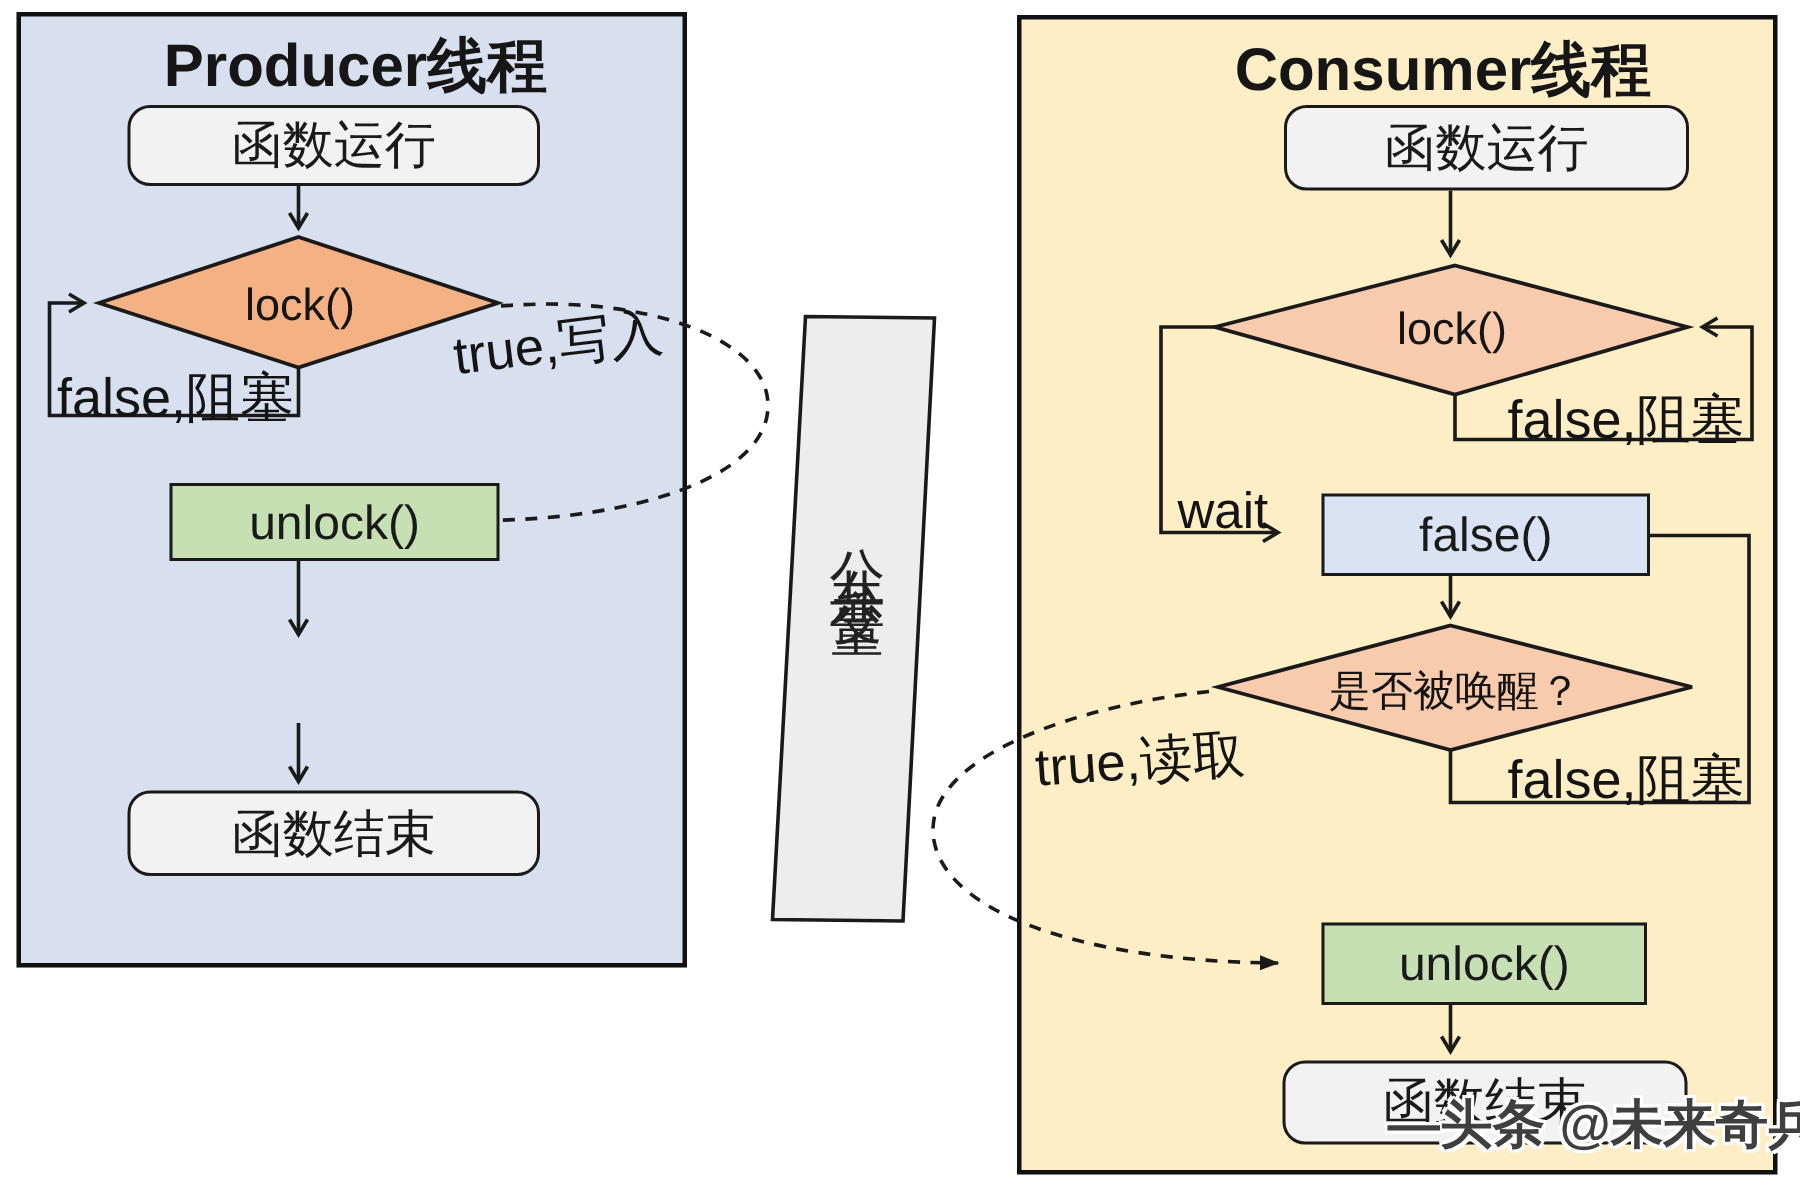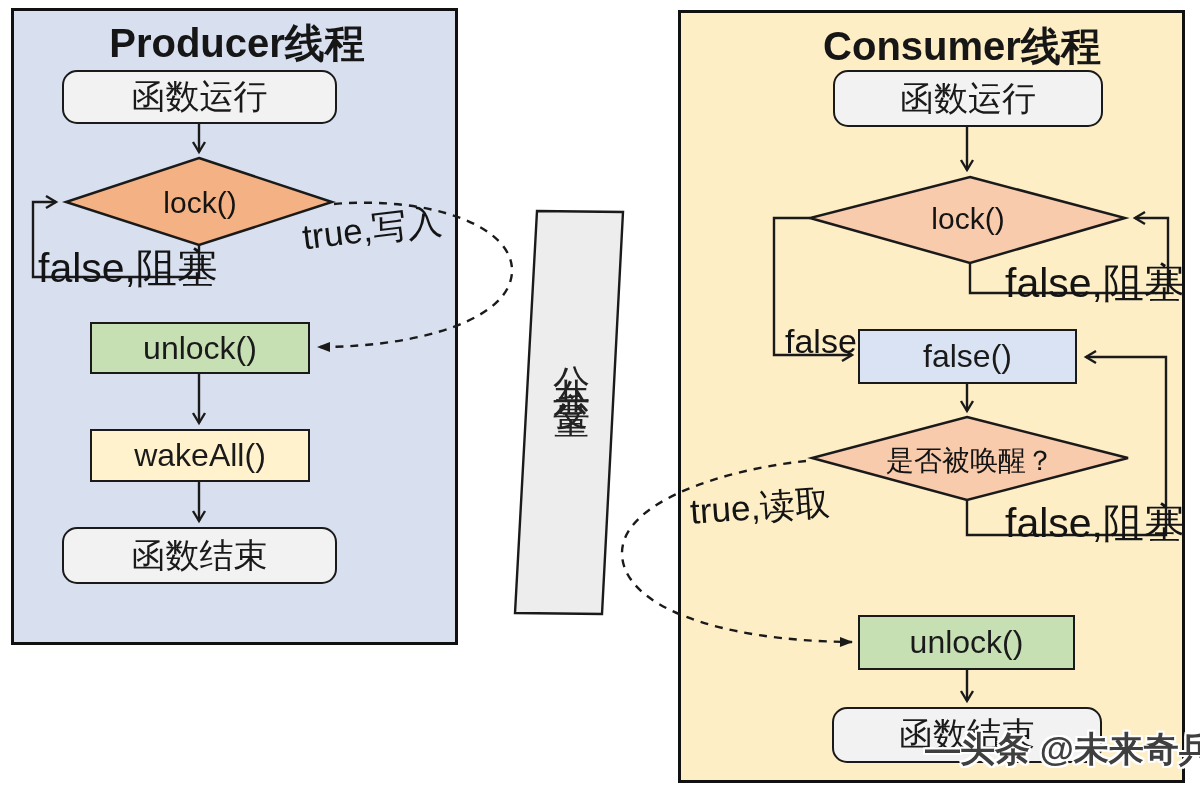--- a/index.html
+++ b/index.html
@@ -13,23 +13,24 @@
   #consumer-panel{left:678px;top:10px;width:507px;height:773px;background:var(--consumer_bg,#fdeec6);}
   .thread-title{
     position:absolute;transform:translateX(-50%);font-size:40px;font-weight:bold;
     letter-spacing:0px;white-space:nowrap;color:#161616;
   }
   svg#wires{position:absolute;left:0;top:0;z-index:5;}
   .node{
     position:absolute;display:flex;align-items:center;justify-content:center;
     border:2.5px solid #1a1a1a;box-sizing:border-box;font-size:32px;z-index:6;
     white-space:nowrap;
+    margin-left:23px;
   }
   .rounded{border-radius:15px;font-size:34px;}
-  .lbl{position:absolute;z-index:7;font-size:41px;white-space:nowrap;color:#141414;}
+  .lbl{position:absolute;z-index:7;font-size:36px;white-space:nowrap;color:#141414;}
   .dtext{font-size:30px;fill:#141414;text-anchor:middle;}
   #shared-label{
     position:absolute;left:546px;top:336px;z-index:6;
     writing-mode:vertical-rl;text-orientation:upright;
     font-size:37px;letter-spacing:13px;color:#222;
   }
   #watermark{
     position:absolute;left:925px;top:726px;z-index:9;font-size:35px;font-weight:bold;
     color:#3f3f3f;white-space:nowrap;
     text-shadow:-2px -2px 0 #fff,2px -2px 0 #fff,-2px 2px 0 #fff,2px 2px 0 #fff,0 2px 0 #fff,0 -2px 0 #fff,2px 0 0 #fff,-2px 0 0 #fff;
@@ -74,33 +75,32 @@
     <path d="M 967 500 L 967 535 L 1166 535 L 1166 357 L 1086 357" stroke="#1a1a1a" stroke-width="2.4" fill="none" marker-end="url(#av)"></path>
     <path d="M 806 461 C 720 470 622 503 622 553 C 622 605 715 641 852 642" stroke="#1a1a1a" stroke-width="2.4" fill="none" stroke-dasharray="8 7" marker-end="url(#as)"></path>
     <path d="M 967 670 L 967 701" stroke="#1a1a1a" stroke-width="2.4" fill="none" marker-end="url(#av)"></path>
   </svg>
 
   <div class="thread-title" style="left:962px;top:19px;">Consumer线程</div>
   <div class="thread-title" style="left:237px;top:16px;">Producer线程</div>
 
   <div class="node rounded" style="left:62px;top:70px;width:275px;height:54px;background:var(--node_gray,#f2f2f2);">函数运行</div>
   <div class="node" style="left:90px;top:322px;width:220px;height:52px;background:var(--green,#c6e0b4);">unlock()</div>
-  <div class="node" style="left:90px;top:429px;width:220px;height:53px;background:var(--yellow,#fff2cc);">wakeAll()</div>
   <div class="node rounded" style="left:62px;top:527px;width:275px;height:57px;background:var(--node_gray,#f2f2f2);">函数结束</div>
 
   <div class="lbl" style="left:38px;top:241px;">false,阻塞</div>
   <div class="lbl" style="left:302px;top:206px;font-size:35px;transform:rotate(-7deg);">true,写入</div>
 
   <div id="shared-label">公共变量</div>
 
   <div class="node rounded" style="left:833px;top:70px;width:270px;height:57px;background:var(--node_gray,#f2f2f2);">函数运行</div>
   <div class="node" style="left:858px;top:329px;width:219px;height:55px;background:var(--blue,#dae3f3);">false()</div>
   <div class="node" style="left:858px;top:615px;width:217px;height:55px;background:var(--green,#c6e0b4);">unlock()</div>
   <div class="node rounded" style="left:832px;top:707px;width:270px;height:56px;background:var(--node_gray,#f2f2f2);">函数结束</div>
 
   <div class="lbl" style="left:1005px;top:256px;">false,阻塞</div>
-  <div class="lbl" style="left:785px;top:322px;font-size:34px;">false</div>
+  <div class="lbl" style="left:785px;top:322px;font-size:34px;">wait</div>
   <div class="lbl" style="left:1005px;top:496px;">false,阻塞</div>
   <div class="lbl" style="left:690px;top:484px;font-size:35px;transform:rotate(-4deg);">true,读取</div>
 
   <div id="watermark">—头条 @未来奇兵</div>
 
 </div>
 
 </body></html>

